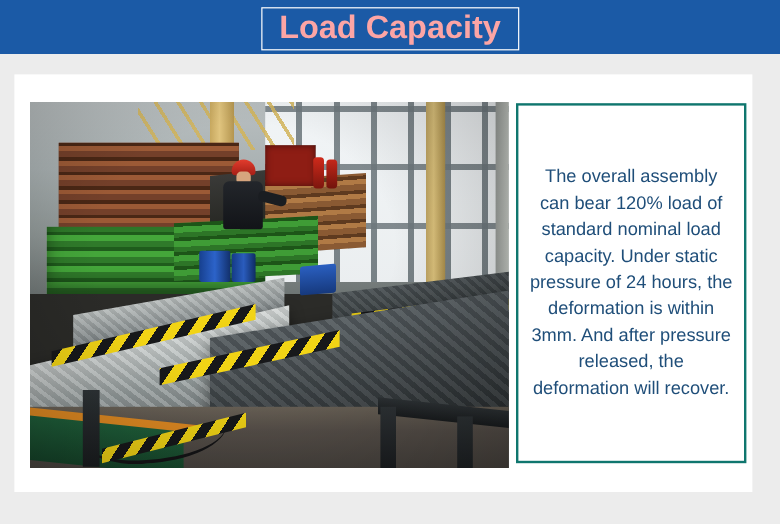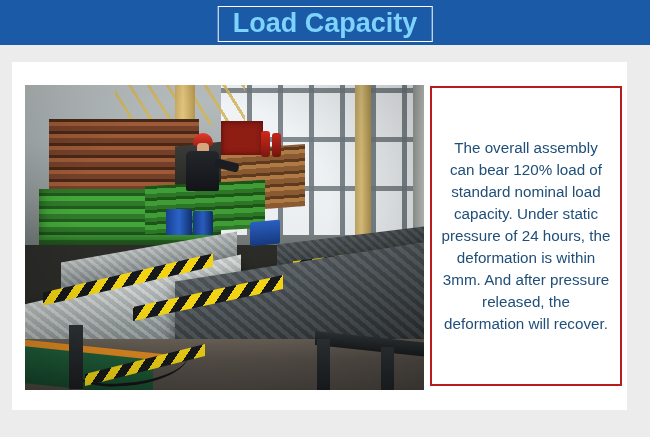--- a/index.html
+++ b/index.html
@@ -36,21 +36,21 @@
     transform: translateX(-50%);
     border: 1px solid #ffffff;
     padding: 1px 14px 3px 14px;
     box-sizing: border-box;
     height: 36px;
     display: flex;
     align-items: center;
     justify-content: center;
   }
   .title-text {
-    color: #7dd3fc;
+    color: #fca5a5;
     font-family: "Liberation Sans", sans-serif;
     font-size: 27px;
     font-weight: bold;
     letter-spacing: 0px;
     line-height: 30px;
     white-space: nowrap;
   }
 
   
   .content-panel {
@@ -321,21 +321,21 @@
   }
 
   
   .text-box {
     position: absolute;
     left: 430px;
     top: 86px;
     width: 192px;
     height: 300px;
     box-sizing: border-box;
-    border: 2px solid #b91c1c;
+    border: 2px solid #0f766e;
     background: #ffffff;
     display: flex;
     align-items: center;
     justify-content: center;
     padding: 8px 9px;
   }
   .text-body {
     color: #1f4e79;
     font-family: "Liberation Sans", sans-serif;
     font-size: 15.2px;

